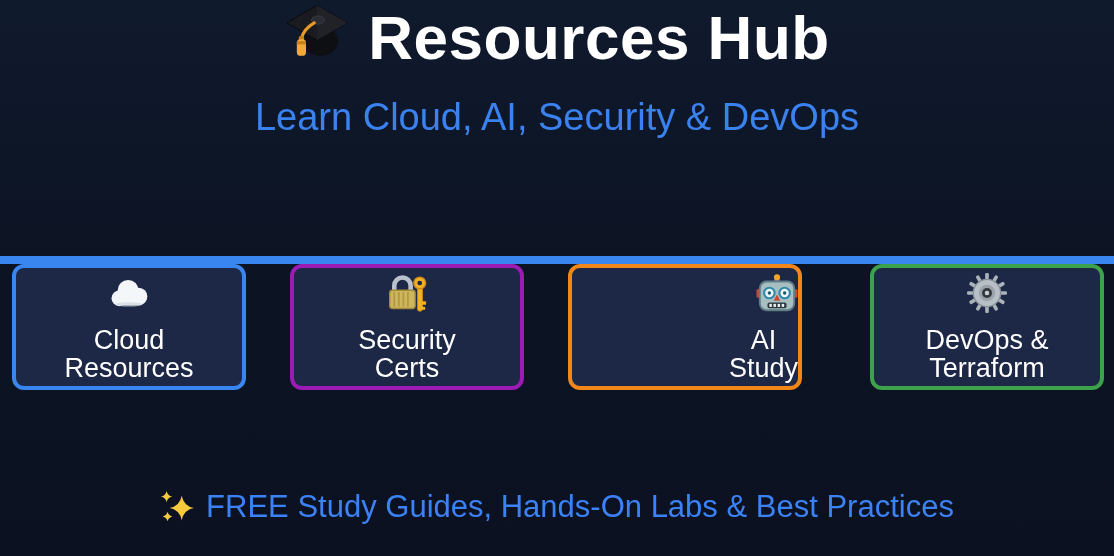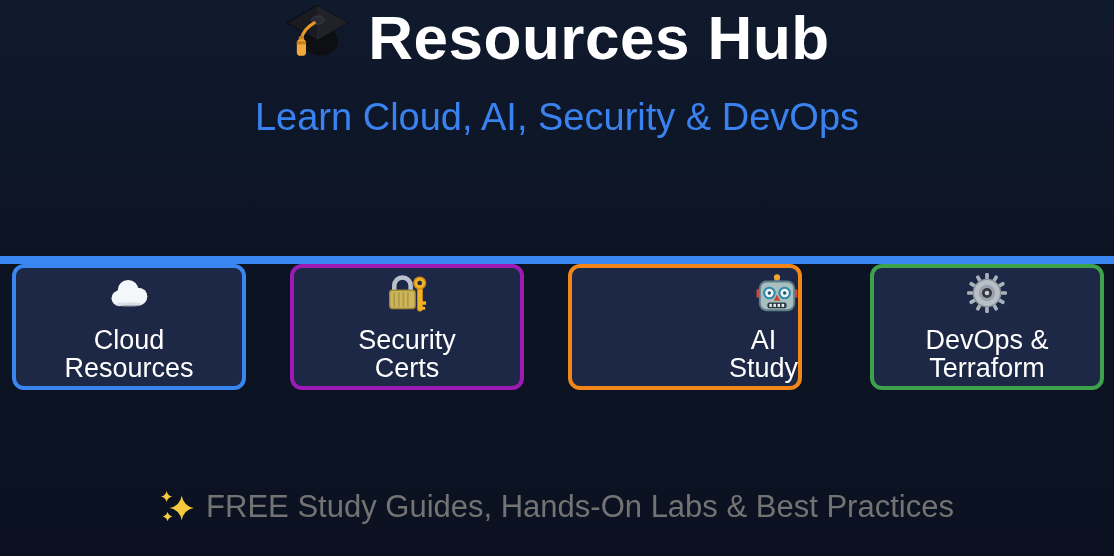--- a/index.html
+++ b/index.html
@@ -170,21 +170,21 @@
       </svg>
     </span>
     <div class="card-label">
       <span>DevOps &amp;</span>
       <span>Terraform</span>
     </div>
   </div>
 
 </div>
 
-<div class="footer-row" style="color: #737373;">
+<div class="footer-row" style="color: #3b82f6;">
   <span class="icon">
     <svg width="34" height="34" viewBox="0 0 36 36">
       <g fill="#f6c93f">
         <path d="M23,6 Q25,17 36,19 Q25,21 23,32 Q21,21 10,19 Q21,17 23,6 Z"></path>
         <path d="M7,1 Q8,6 13,7 Q8,8 7,13 Q6,8 1,7 Q6,6 7,1 Z"></path>
         <path d="M8,23 Q9,27 13,28 Q9,29 8,33 Q7,29 3,28 Q7,27 8,23 Z"></path>
       </g>
     </svg>
   </span>
   <span>FREE Study Guides, Hands-On Labs &amp; Best Practices</span>

